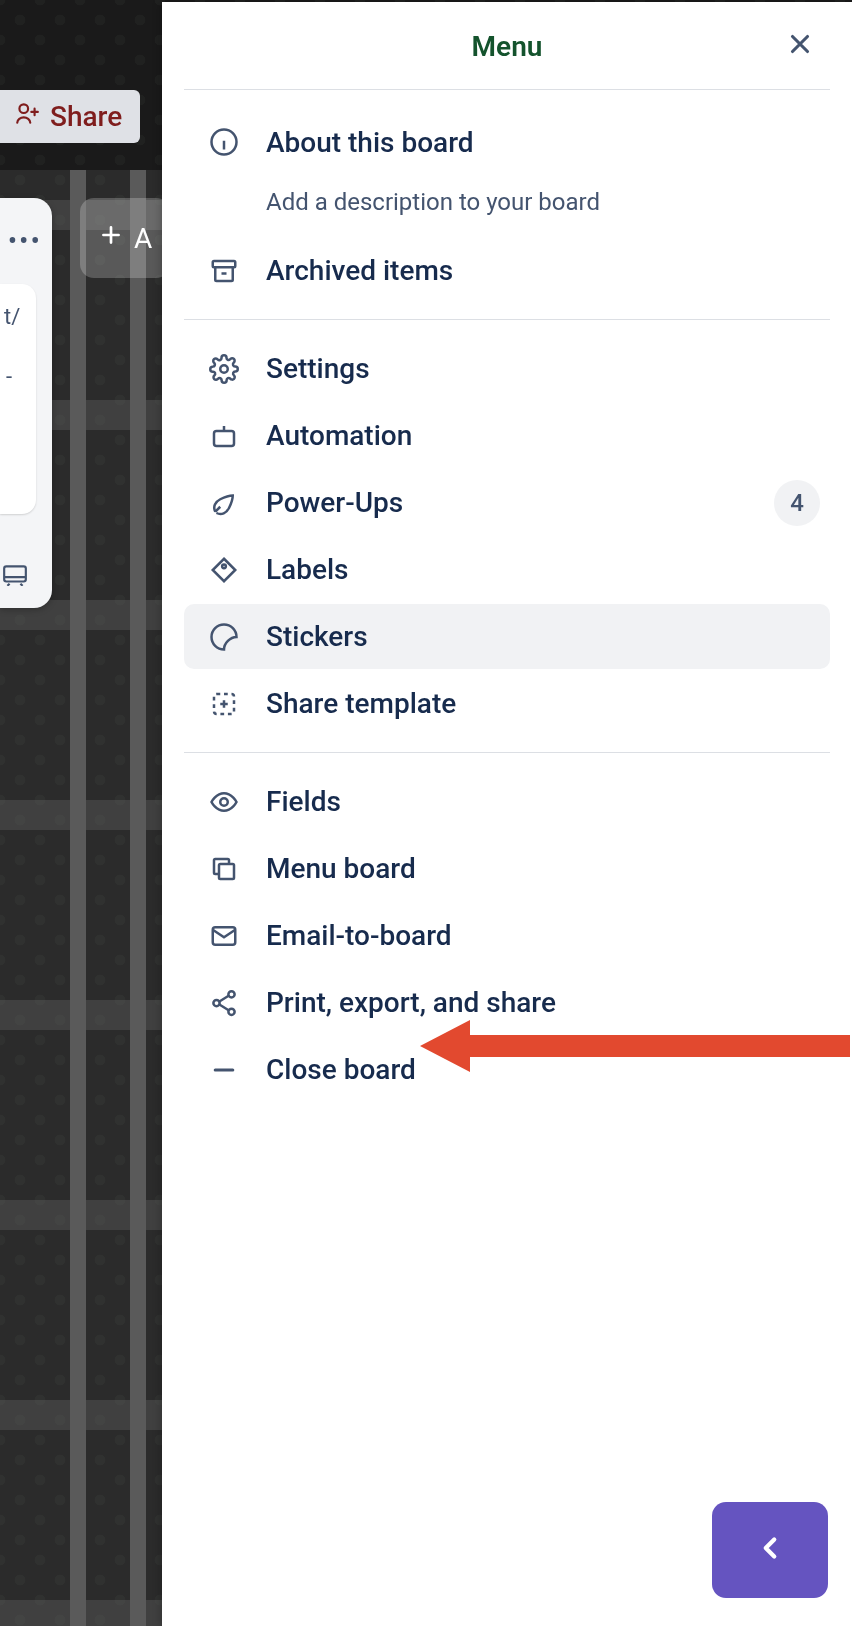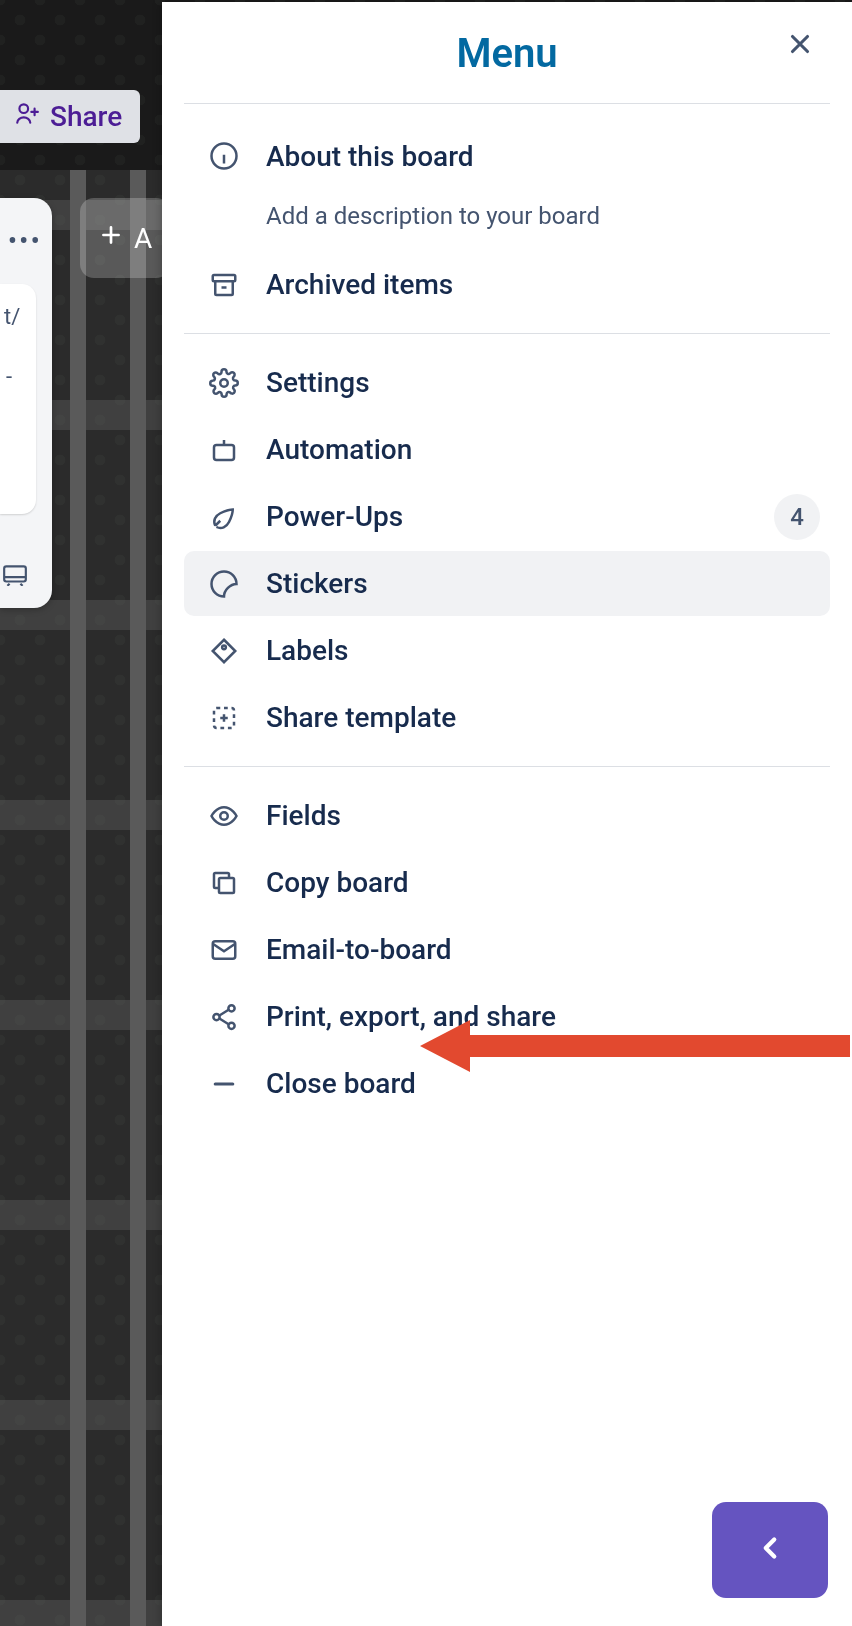--- a/index.html
+++ b/index.html
@@ -31,21 +31,21 @@
   }
   .bg-pillars::after {
     content:"";
     position:absolute; left:130px; top:170px; bottom:0; width:16px;
     background:#5a5a5a;
   }
 
   
   .share-btn {
     position: absolute; left: 0; top: 90px;
-    background: #dfe1e6; color: #4c1d95;
+    background: #dfe1e6; color: #7f1d1d;
     padding: 10px 18px 10px 14px;
     border-top-right-radius: 6px; border-bottom-right-radius: 6px;
     display: flex; align-items: center; gap: 10px;
     font-size: 28px; font-weight: 500;
   }
   .share-btn svg { width: 26px; height: 26px; }
 
   
   .partial-card {
     position:absolute; left:0; top:198px; width:52px; height:410px;
@@ -78,21 +78,21 @@
     box-shadow: -2px 0 8px rgba(0,0,0,.2);
     display:flex; flex-direction:column;
     padding-top: 28px;
   }
   .menu-header {
     position: relative;
     text-align: center;
     padding-bottom: 26px;
   }
   .menu-title {
-    font-size: 40px; font-weight: 600; color: #0369a1;
+    font-size: 28px; font-weight: 600; color: #14532d;
   }
   .close-btn {
     position: absolute; right: 34px; top: -2px;
     width: 36px; height: 36px;
     display:flex; align-items:center; justify-content:center;
     color:#44546f; cursor:pointer;
   }
   .close-btn svg{width:30px;height:30px;}
   .menu-hr { border:none; border-top:1px solid #dcdfe4; margin: 0 22px; }
 
@@ -255,36 +255,36 @@
     <div class="menu-item">
       <span class="mi-icon">
         <svg viewBox="0 0 24 24" fill="none" stroke="currentColor" stroke-width="2">
             <path d="M5 19c-2-4 0-8 4-10 3-1.5 7-3 10-3 0 3-1.5 7-3 10-2 4-6 6-10 4"></path>
             <path d="M9 15l-4 4"></path>
           </svg>
       </span>
       <span class="mi-label">Power-Ups</span>
       <span class="badge">4</span>
     </div>
-    <div class="menu-item hovered">
-      <span class="mi-icon">
-        <svg viewBox="0 0 24 24" fill="none" stroke="currentColor" stroke-width="2">
-            <path d="M12 2a10 10 0 100 20c0-5 5-10 10-10A10 10 0 0012 2z"></path>
-          </svg>
-      </span>
-      <span class="mi-label">Stickers</span>
-    </div>
     <div class="menu-item">
       <span class="mi-icon">
         <svg viewBox="0 0 24 24" fill="none" stroke="currentColor" stroke-width="2">
             <path d="M12 3l9 9-9 9-9-9 9-9z"></path>
             <circle cx="12" cy="9" r="1.5"></circle>
           </svg>
       </span>
       <span class="mi-label">Labels</span>
+    </div>
+    <div class="menu-item hovered">
+      <span class="mi-icon">
+        <svg viewBox="0 0 24 24" fill="none" stroke="currentColor" stroke-width="2">
+            <path d="M12 2a10 10 0 100 20c0-5 5-10 10-10A10 10 0 0012 2z"></path>
+          </svg>
+      </span>
+      <span class="mi-label">Stickers</span>
     </div>
     <div class="menu-item">
       <span class="mi-icon">
         <svg viewBox="0 0 24 24" fill="none" stroke="currentColor" stroke-width="2" stroke-dasharray="3 3">
             <rect x="4" y="4" width="16" height="16" rx="2"></rect>
             <path stroke-dasharray="0" d="M12 9v6M9 12h6"></path>
           </svg>
       </span>
       <span class="mi-label">Share template</span>
     </div>
@@ -302,21 +302,21 @@
       </span>
       <span class="mi-label">Fields</span>
     </div>
     <div class="menu-item">
       <span class="mi-icon">
         <svg viewBox="0 0 24 24" fill="none" stroke="currentColor" stroke-width="2">
             <rect x="8" y="8" width="12" height="12" rx="1"></rect>
             <path d="M16 8V5a1 1 0 00-1-1H5a1 1 0 00-1 1v10a1 1 0 001 1h3"></path>
           </svg>
       </span>
-      <span class="mi-label">Copy board</span>
+      <span class="mi-label">Menu board</span>
     </div>
     <div class="menu-item">
       <span class="mi-icon">
         <svg viewBox="0 0 24 24" fill="none" stroke="currentColor" stroke-width="2">
             <rect x="3" y="5" width="18" height="14" rx="2"></rect>
             <path d="M3 7l9 6 9-6"></path>
           </svg>
       </span>
       <span class="mi-label">Email-to-board</span>
     </div>

